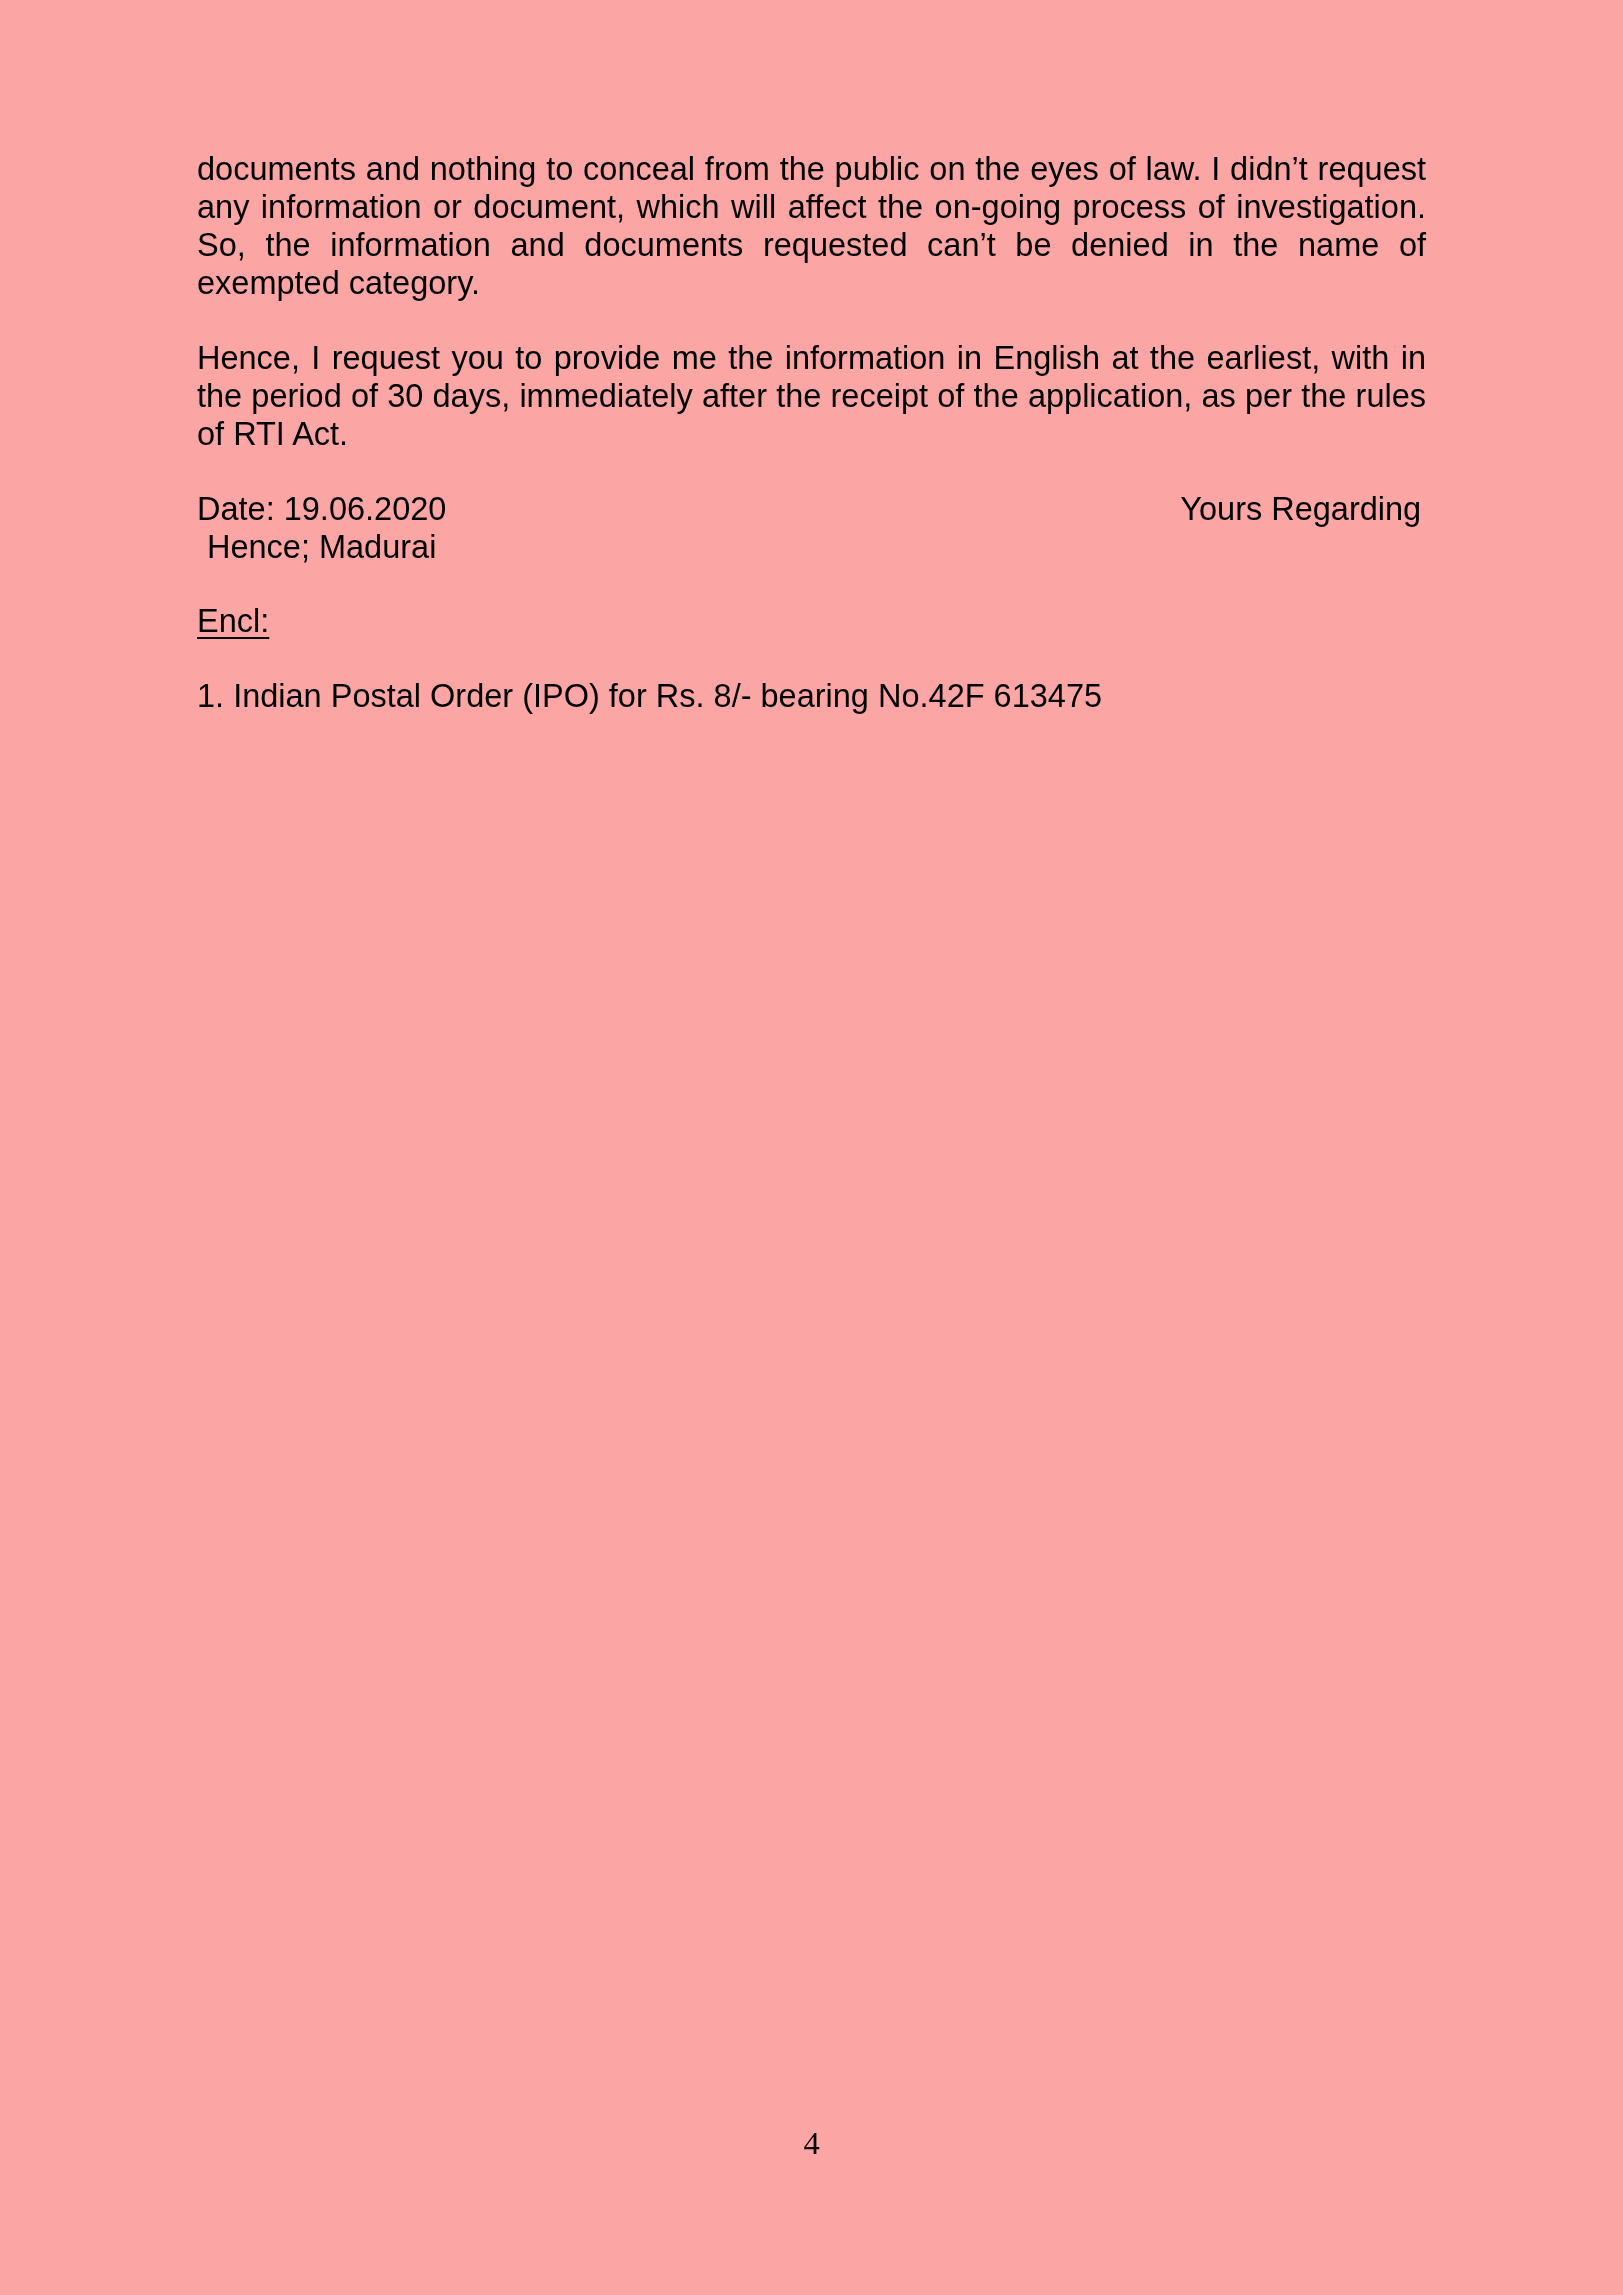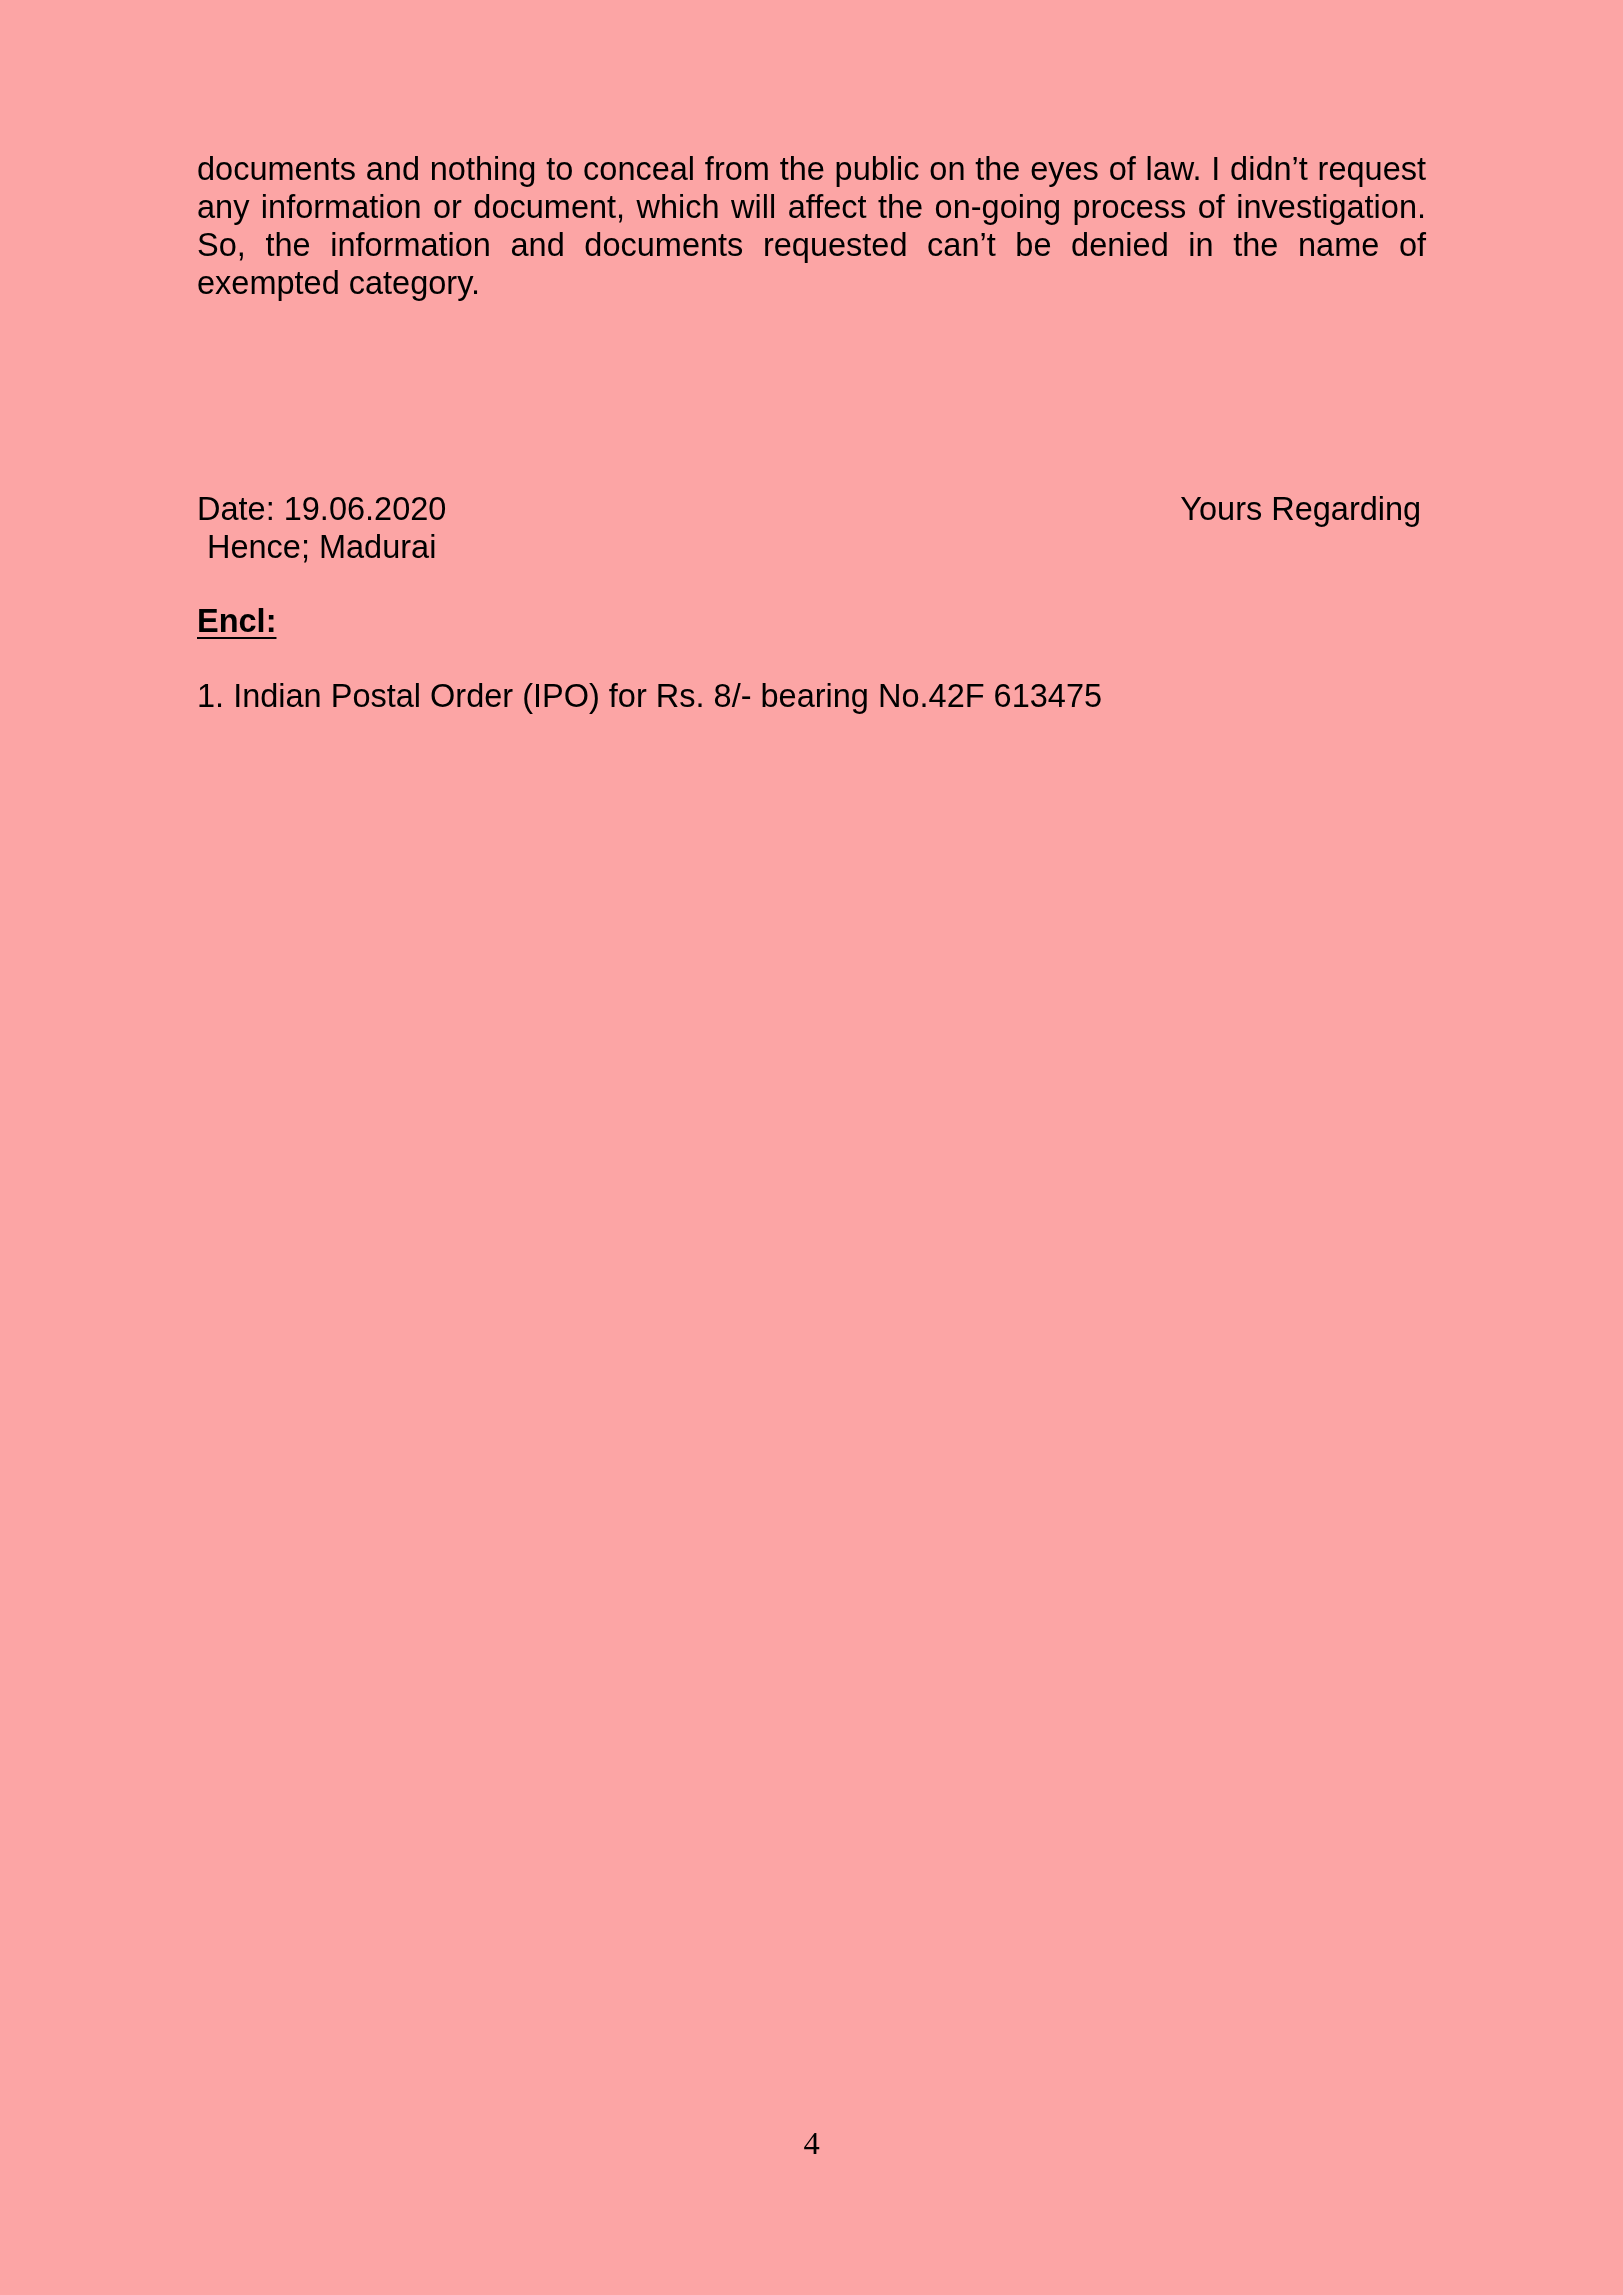--- a/index.html
+++ b/index.html
@@ -44,21 +44,21 @@
 
     .date-row {
       display: flex;
       justify-content: space-between;
     }
     .date-col span { display: block; }
     .signoff {
       padding-right: 4.8px;
     }
     .encl-heading {
-      font-weight: bold;
+      font-weight: normal;
       text-decoration: underline;
       text-decoration-thickness: 2.4px;
       text-underline-offset: 4.8px;
     }
     .italic { font-style: italic; }
 
     .page-number {
       position: absolute;
       left: 0;
       width: 1623px;
@@ -69,20 +69,21 @@
       line-height: 32.5px;
     }
   </style>
 </head>
 <body>
 
 <div class="page">
 
   <p id="para-1" class="text-block para">documents and nothing to conceal from the public on the eyes of law. I didn’t request any information or document, which will affect the on-going process of investigation. So, the information and documents requested can’t be denied in the name of exempted category.</p>
 
+  <p id="para-2" class="text-block para">Hence, I request you to provide me the information in English at the earliest, with in the period of 30 days, immediately after the receipt of the application, as per the rules of RTI Act.</p>
 
   <div id="date-row" class="text-block date-row">
     <div class="date-col">
       <span>Date: 19.06.2020</span>
       <span>Hence; Madurai</span>
     </div>
     <div class="signoff">Yours Regarding</div>
   </div>
 
   <div id="encl-heading" class="text-block">

